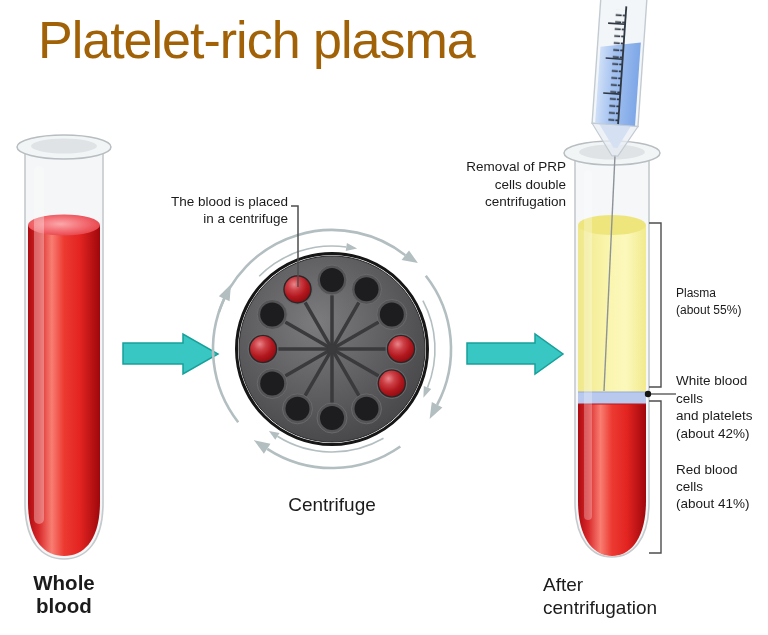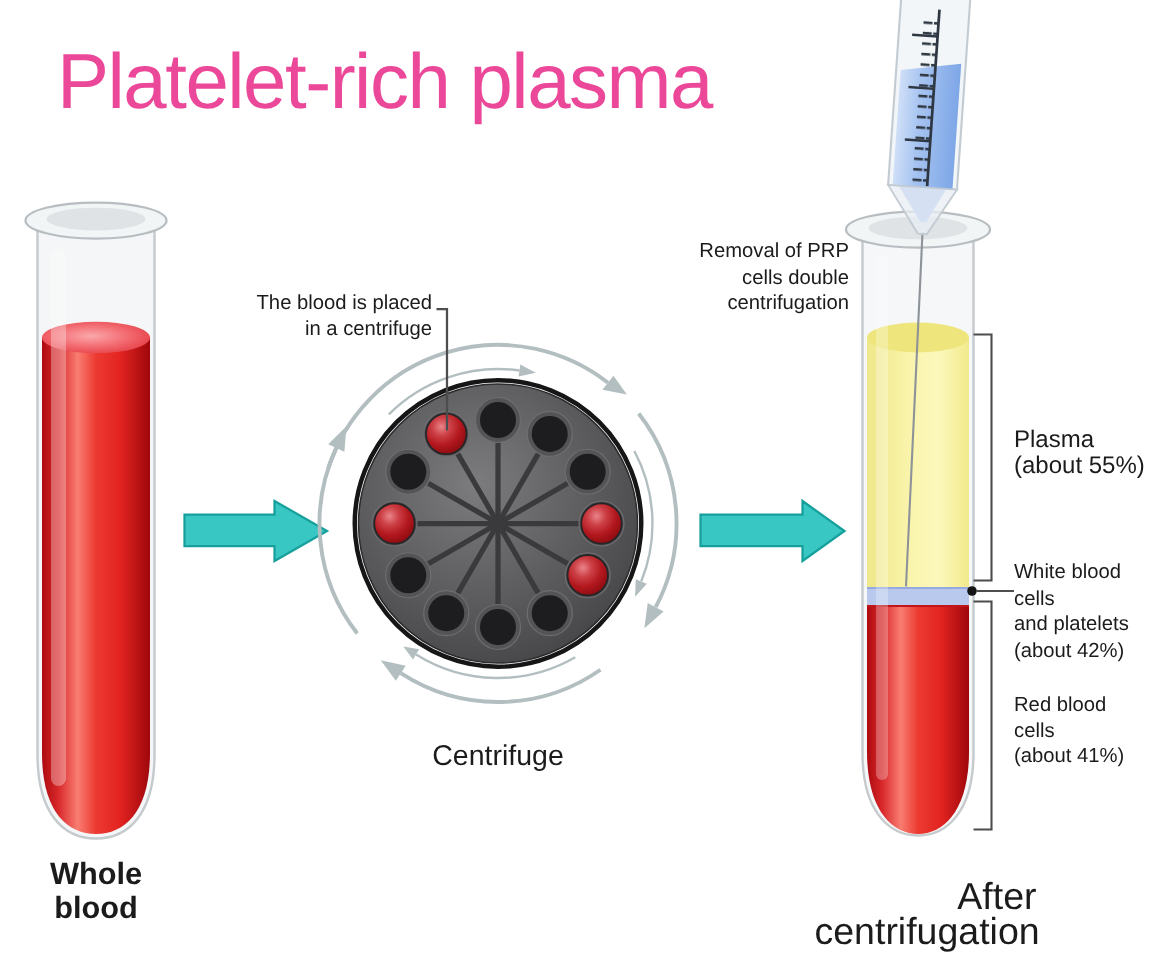--- a/index.html
+++ b/index.html
@@ -1,26 +1,26 @@
 <!DOCTYPE html>
 <html><head>
 <meta charset="utf-8">
 <style>
   html,body{margin:0;padding:0;background:#fff;}
   #stage{position:relative;width:768px;height:635px;background:#ffffff;overflow:hidden;
          font-family:"Liberation Sans", "DejaVu Sans", sans-serif;color:#1b1b1b;}
   #art{position:absolute;left:0;top:0;width:768px;height:635px;}
   .lbl{position:absolute;white-space:pre-line;color:#1b1b1b;}
-  .title{left:38px;top:25px;font-size:52px;letter-spacing:-1px;color:#ec4899;}
+  .title{left:38px;top:10px;font-size:52px;letter-spacing:-1px;color:#a16207;}
   .whole-blood{left:12px;top:571px;width:104px;text-align:center;font-size:20.5px;line-height:23px;font-weight:bold;}
   .centrifuge-lbl{left:262px;top:494px;width:140px;text-align:center;font-size:19px;}
-  .after-lbl{left:543px;top:573px;width:148px;text-align:right;font-size:25px;line-height:23px;margin-top:14px;}
+  .after-lbl{left:543px;top:573px;width:148px;text-align:left;font-size:19px;line-height:23px;}
   .blood-placed{left:171px;top:194px;font-size:13.5px;line-height:16.5px;text-align:right;}
   .removal{left:436px;top:158px;width:130px;text-align:right;font-size:13.5px;line-height:17.5px;}
-  .plasma-lbl{left:676px;top:285px;font-size:16px;line-height:17px;}
+  .plasma-lbl{left:676px;top:285px;font-size:12px;line-height:17px;}
   .wbc-lbl{left:676px;top:372px;font-size:13.5px;line-height:17.5px;}
   .rbc-lbl{left:676px;top:461px;font-size:13.5px;line-height:17px;}
 </style>
 </head>
 <body>
 
 <div id="stage">
 
 <svg id="art" viewBox="0 0 768 635">
   <defs>

